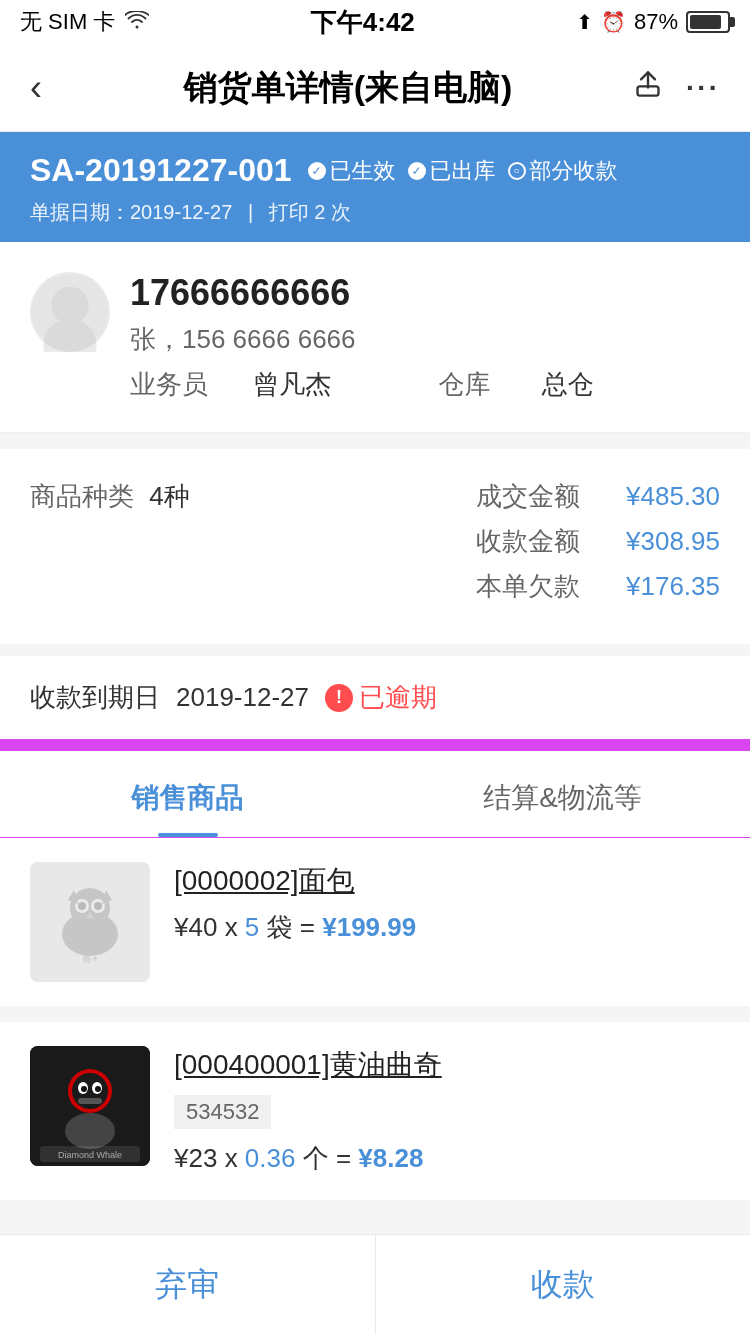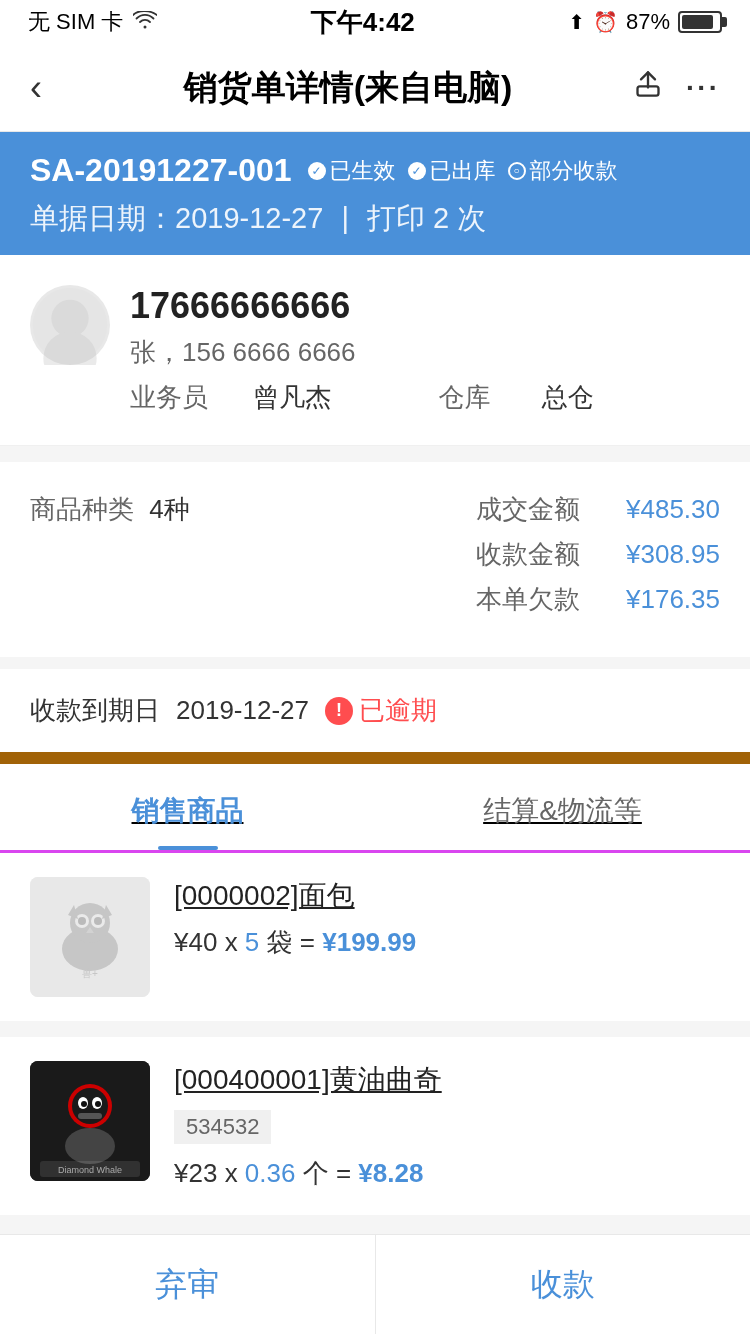--- a/index.html
+++ b/index.html
@@ -13,21 +13,21 @@
       font-size: 28px;
     }
 
     
     .status-bar {
       height: 44px;
       background: #fff;
       display: flex;
       align-items: center;
       justify-content: space-between;
-      padding: 0 28px;
+      padding: 0 20px;
       font-size: 24px;
       font-weight: 500;
     }
     .status-left { display: flex; align-items: center; gap: 10px; }
     .status-center { font-size: 26px; font-weight: 600; }
     .status-right { display: flex; align-items: center; gap: 8px; font-size: 22px; }
     .battery-icon {
       display: inline-block;
       width: 44px; height: 22px;
       border: 2px solid #333;
@@ -113,21 +113,21 @@
     }
     .badge-dot {
       width: 18px; height: 18px;
       border-radius: 50%;
       display: flex; align-items: center; justify-content: center;
       font-size: 12px;
     }
     .badge-dot-check { background: #fff; color: #4A90D9; }
     .badge-dot-clock { background: transparent; border: 2px solid #fff; color: #fff; }
     .header-row2 {
-      font-size: 29px;
+      font-size: 20px;
       color: rgba(255,255,255,0.9);
     }
 
     
     .customer-section {
       background: #fff;
       padding: 30px;
       display: flex;
       align-items: flex-start;
       gap: 20px;
@@ -189,21 +189,21 @@
     .stat-name { color: #666; }
     .stat-amount { color: #4A90D9; font-weight: 500; }
 
     
     .due-section {
       background: #fff;
       padding: 24px 30px;
       display: flex;
       align-items: center;
       gap: 16px;
-      border-bottom: 12px solid #a16207;
+      border-bottom: 12px solid #d946ef;
       font-size: 26px;
       color: #333;
     }
     .overdue-badge {
       display: flex; align-items: center; gap: 6px;
       background: transparent;
     }
     .overdue-icon {
       width: 28px; height: 28px;
       border-radius: 50%;
@@ -212,22 +212,21 @@
       color: #fff;
       font-size: 18px;
       font-weight: 700;
     }
     .overdue-text { color: #ff4d4f; font-size: 26px; }
 
     
     .tabs-section {
       background: #fff;
       display: flex;
-      border-bottom: 3px solid #d946ef;
-      text-decoration: underline;
+      border-bottom: 1px solid #d946ef;
     }
     .tab {
       flex: 1;
       text-align: center;
       padding: 28px 0 20px;
       font-size: 28px;
       cursor: pointer;
       position: relative;
       color: #666;
     }

